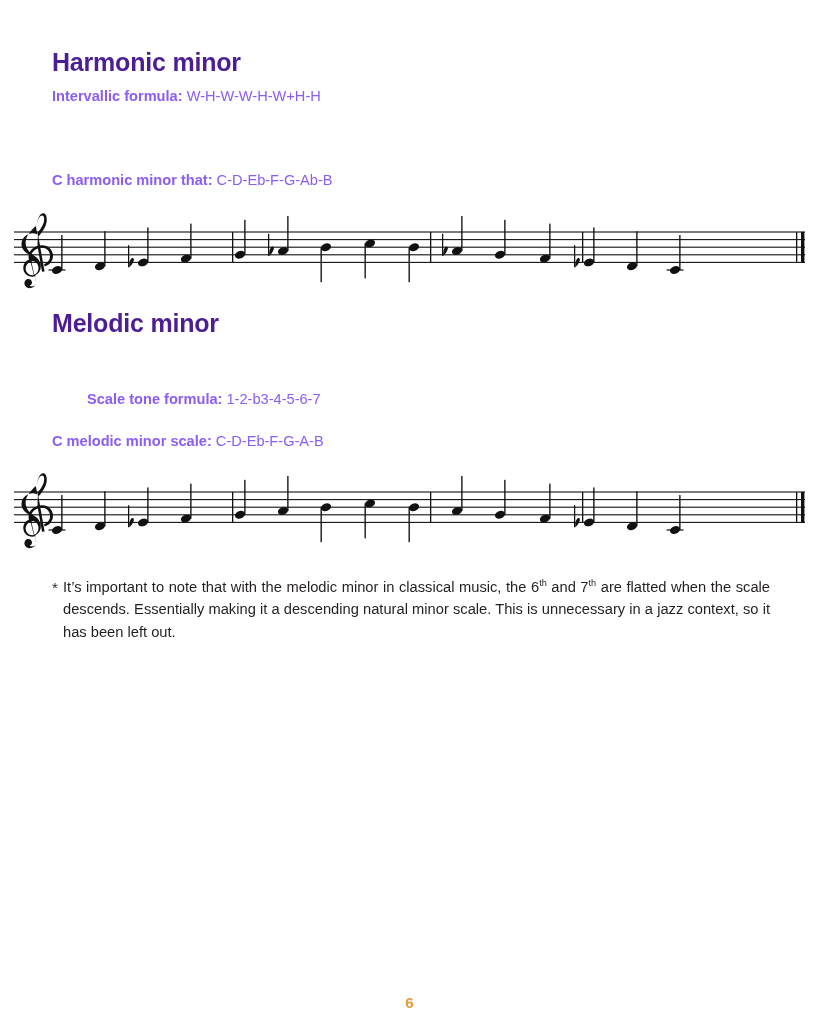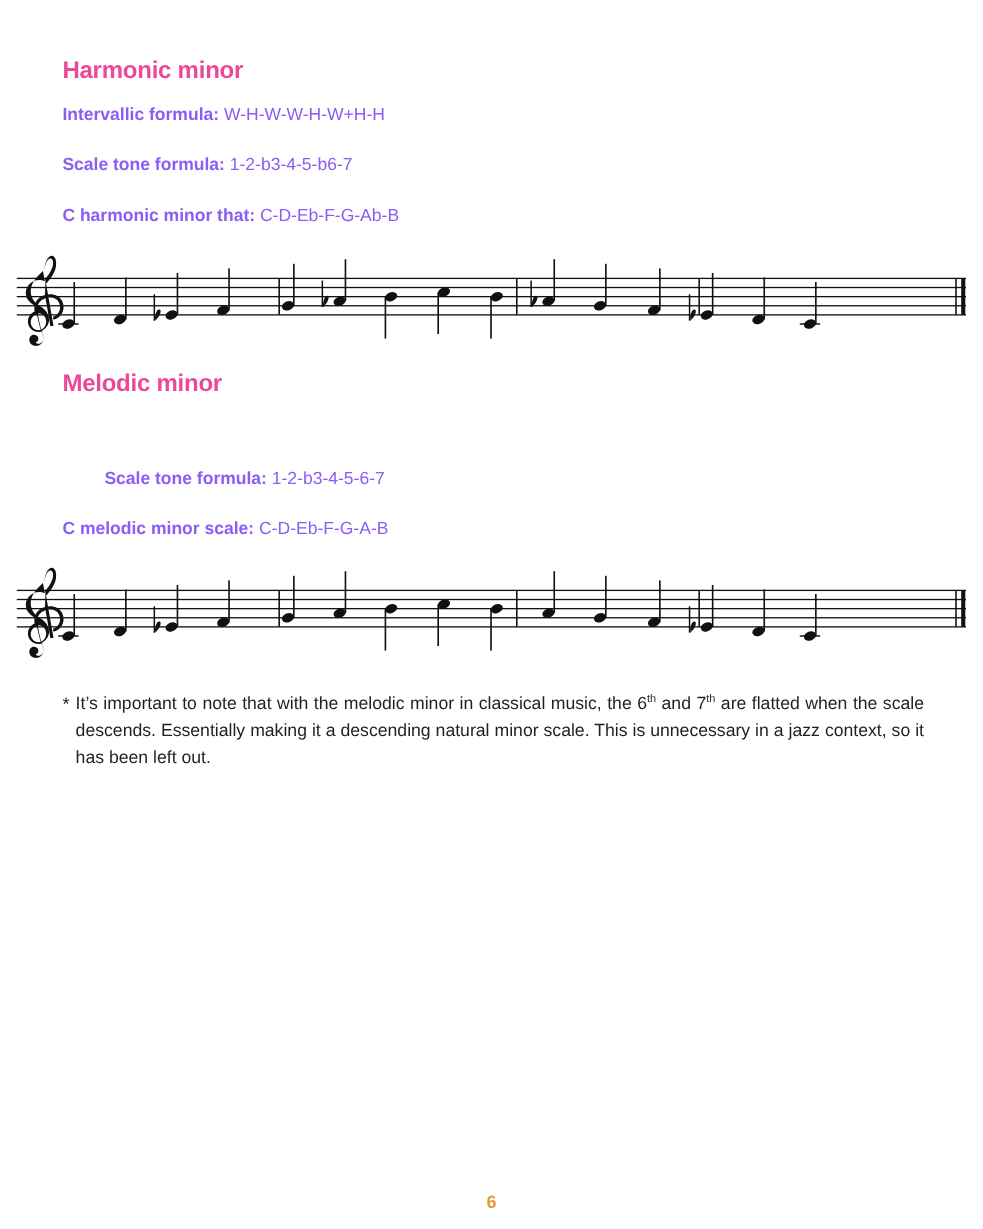--- a/index.html
+++ b/index.html
@@ -15,23 +15,23 @@
     color: #231f20;
     overflow: hidden;
   }
   .page {
     position: absolute;
     inset: 0;
   }
   .section-heading {
     position: absolute;
     left: 52px;
-    font-size: 20px;
+    font-size: 25px;
     font-weight: bold;
-    color: #ec4899;
+    color: #4c1d95;
     letter-spacing: -0.2px;
   }
   .formula-line {
     position: absolute;
     left: 52px;
     font-size: 14.6px;
     color: #8b5cf6;
     white-space: nowrap;
   }
   .formula-line .lbl {
@@ -86,24 +86,20 @@
 
 <div class="page">
 
   <div class="section-heading" style="top:48px;">Harmonic minor</div>
 
   <div class="formula-line" style="top:88px;">
     <span class="lbl">Intervallic formula:</span>
     <span class="val">W-H-W-W-H-W+H-H</span>
   </div>
 
-  <div class="formula-line" style="top:130px;">
-    <span class="lbl">Scale tone formula:</span>
-    <span class="val">1-2-b3-4-5-b6-7</span>
-  </div>
 
   <div class="formula-line" style="top:172px;">
     <span class="lbl">C harmonic minor that:</span>
     <span class="val">C-D-Eb-F-G-Ab-B</span>
   </div>
 
   <div class="staff-wrap" style="top:210px;">
     <svg class="staff-svg" id="staff-harmonic" width="819" height="90" viewBox="0 0 819 90" xmlns="http://www.w3.org/2000/svg">
         <rect x="14" y="21.45" width="791" height="1.1" fill="#111111"></rect>
         <rect x="14" y="29.05" width="791" height="1.1" fill="#111111"></rect>

